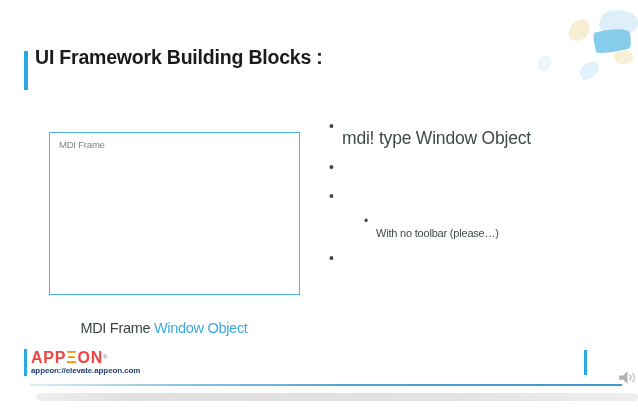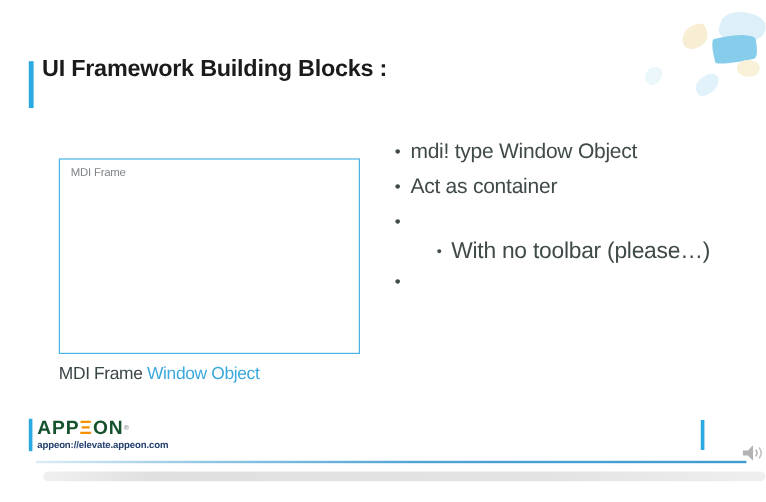--- a/index.html
+++ b/index.html
@@ -17,37 +17,37 @@
   .leaf-paleblue-2{left:579px;top:63px;width:21px;height:15px;background:#e2f2fa;border-radius:60% 40% 70% 30%;transform:rotate(-25deg);}
   .leaf-paleblue-3{left:538px;top:55px;width:13px;height:16px;background:#ecf7fc;border-radius:60% 40% 50% 50%;transform:rotate(30deg);}
 
   
   .title-accent{position:absolute;left:24px;top:51px;width:4px;height:39px;background:#29a9e0;}
   .title{position:absolute;left:35px;top:47px;font-size:19.5px;line-height:21px;font-weight:bold;color:#1b1b1b;letter-spacing:-0.2px;}
 
   
   .mdi-box{position:absolute;left:49px;top:132px;width:249px;height:161px;border:1.5px solid #49b4e3;background:#fff;}
   .mdi-box-label{position:absolute;left:9px;top:6px;font-size:9.5px;color:#7f8488;letter-spacing:-0.2px;}
-  .caption{position:absolute;left:49px;top:304px;width:230px;text-align:left;font-size:14.5px;letter-spacing:-0.3px;white-space:nowrap;}
+  .caption{position:absolute;left:49px;top:320px;width:230px;text-align:center;font-size:14.5px;letter-spacing:-0.3px;white-space:nowrap;}
   .caption .dark{color:#3a4547;}
   .caption .accent{color:#3ba9dc;}
 
   
   .bullets{position:absolute;left:329px;top:116px;width:302px;color:#3f4a49;}
   .bullet{display:flex;align-items:flex-start;margin-bottom:9px;}
   .bullet .marker{flex:0 0 13px;font-size:14px;line-height:20px;}
-  .bullet .btext{font-size:17.5px;line-height:20px;white-space:pre-line;letter-spacing:-0.2px;}
+  .bullet .btext{font-size:17.5px;line-height:20px;white-space:pre-line;letter-spacing:-0.2px;margin-top:12px;}
   .bullet.level2{margin-left:35px;margin-top:-2px;margin-bottom:6px;}
   .bullet.level2 .marker{flex:0 0 12px;font-size:12px;line-height:17px;}
-  .bullet.level2 .btext{font-size:19px;line-height:17px;}
+  .bullet.level2 .btext{font-size:11px;line-height:17px;}
 
   
   .footer-accent-left{position:absolute;left:24px;top:349px;width:3px;height:27px;background:#29a9e0;}
   .logo{position:absolute;left:31px;top:350px;font-size:16px;font-weight:bold;letter-spacing:0.8px;line-height:15px;white-space:nowrap;}
-  .logo .blue{color:#14532d;}
+  .logo .blue{color:#ef4444;}
   .logo .orange{color:#f29200;}
   .logo .reg{font-size:6px;color:#9aa0a6;vertical-align:top;}
   .logo-url{position:absolute;left:31px;top:366px;font-size:8px;font-weight:bold;color:#24406e;letter-spacing:-0.1px;}
 
   .footer-accent-right{position:absolute;left:584px;top:350px;width:3px;height:25px;background:#29a9e0;}
   .page-indicator{position:absolute;left:592px;top:348px;font-size:17px;font-weight:bold;color:#515256;line-height:13px;margin-left:48px;}
 
   .footer-line{position:absolute;left:30px;top:384px;width:592px;height:2px;
     background:linear-gradient(to right,#dcedf6 0%,#8ec4e2 25%,#4da3d4 55%,#3d9bd1 100%);}
   .footer-band{position:absolute;left:36px;top:393px;width:602px;height:8px;border-radius:4px;
@@ -79,21 +79,20 @@
     <span class="dark">MDI Frame </span><span class="accent">Window Object</span>
   </div>
 
   <div class="bullets">
       <div class="bullet level1">
         <span class="marker">•</span>
         <span class="btext">mdi! type Window Object</span>
       </div>
       <div class="bullet level1">
         <span class="marker">•</span>
-        <span class="btext">Act as container</span>
       </div>
       <div class="bullet level1">
         <span class="marker">•</span>
       </div>
       <div class="bullet level2">
         <span class="marker">•</span>
         <span class="btext">With no toolbar (please…)</span>
       </div>
       <div class="bullet level1">
         <span class="marker">•</span>

